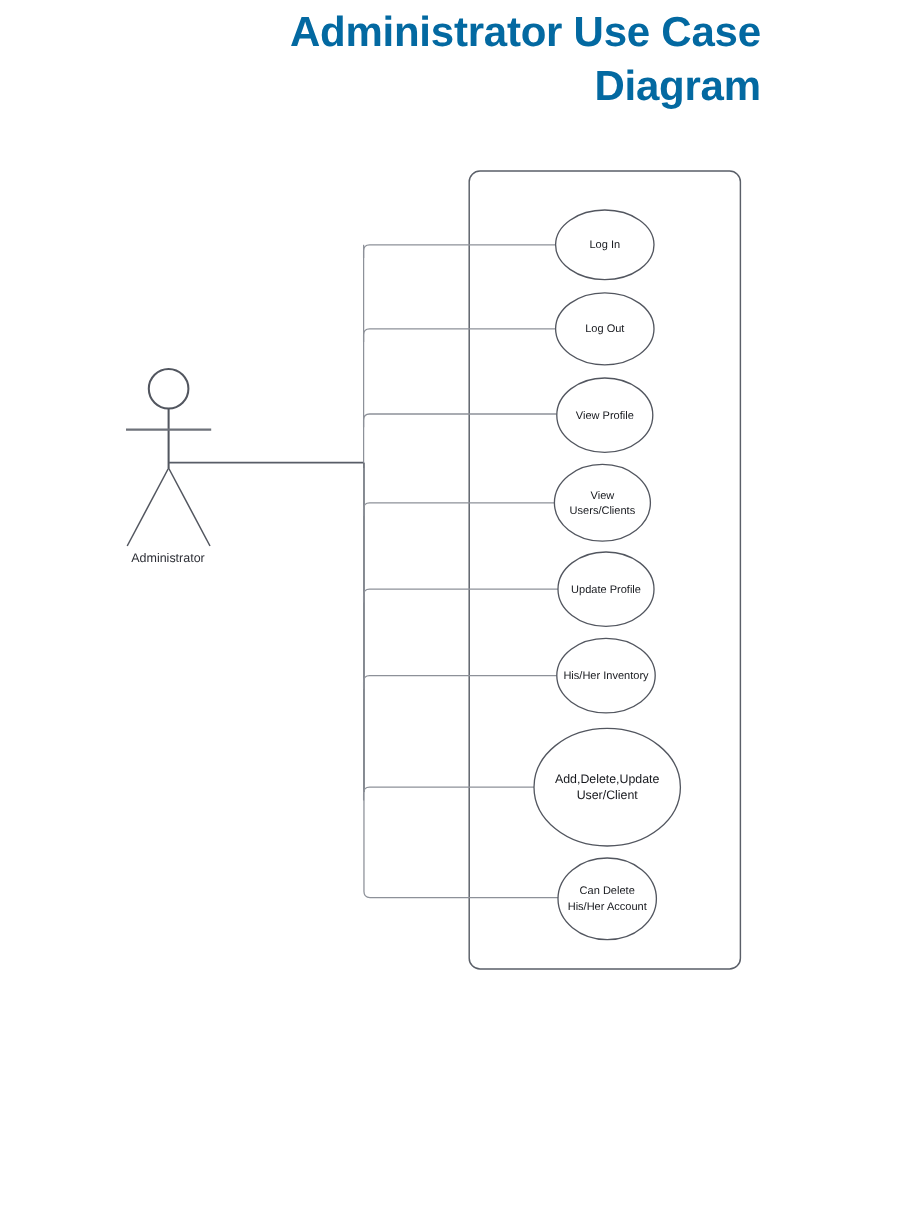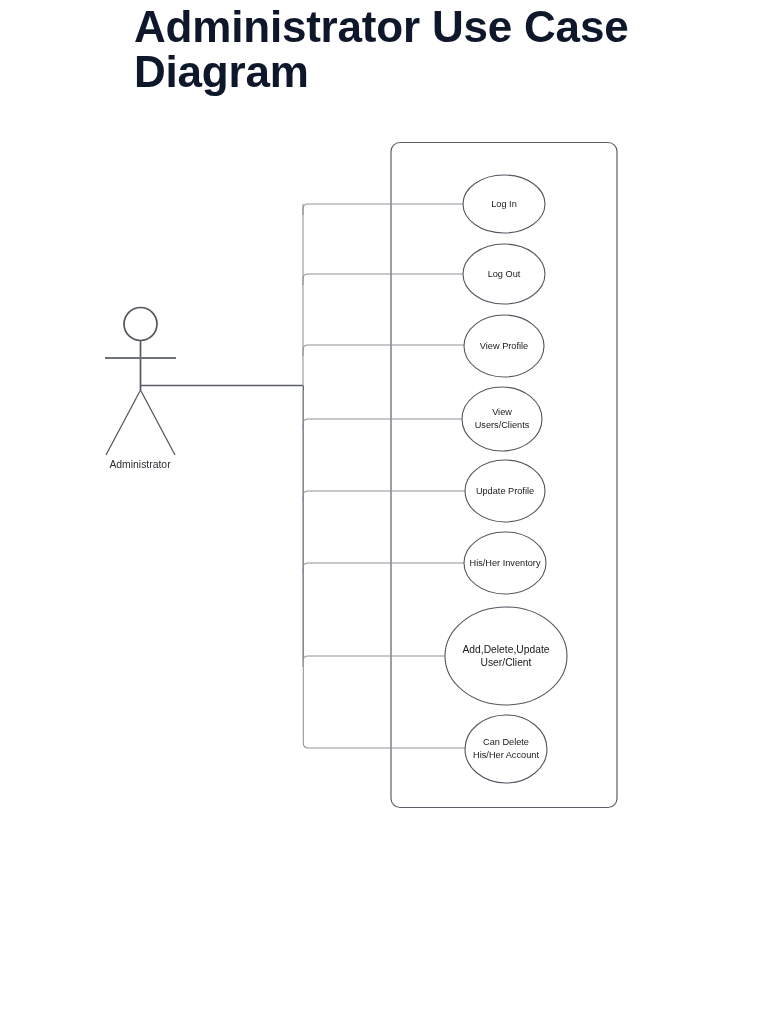--- a/index.html
+++ b/index.html
@@ -22,26 +22,26 @@
     height: 1024px;
     background: #ffffff;
   }
 
   
   #diagram-title {
     position: absolute;
     left: 134px;
     top: 4px;
     width: 500px;
-    text-align: left;
+    text-align: right;
     font-family: "Liberation Sans", sans-serif;
     font-weight: bold;
-    font-size: 44px;
+    font-size: 35px;
     line-height: 45px;
-    color: #0f172a;
+    color: #0369a1;
     letter-spacing: -0.2px;
   }
 
   
   #diagram-canvas {
     position: absolute;
     left: 0;
     top: 0;
     width: 768px;
     height: 1024px;

